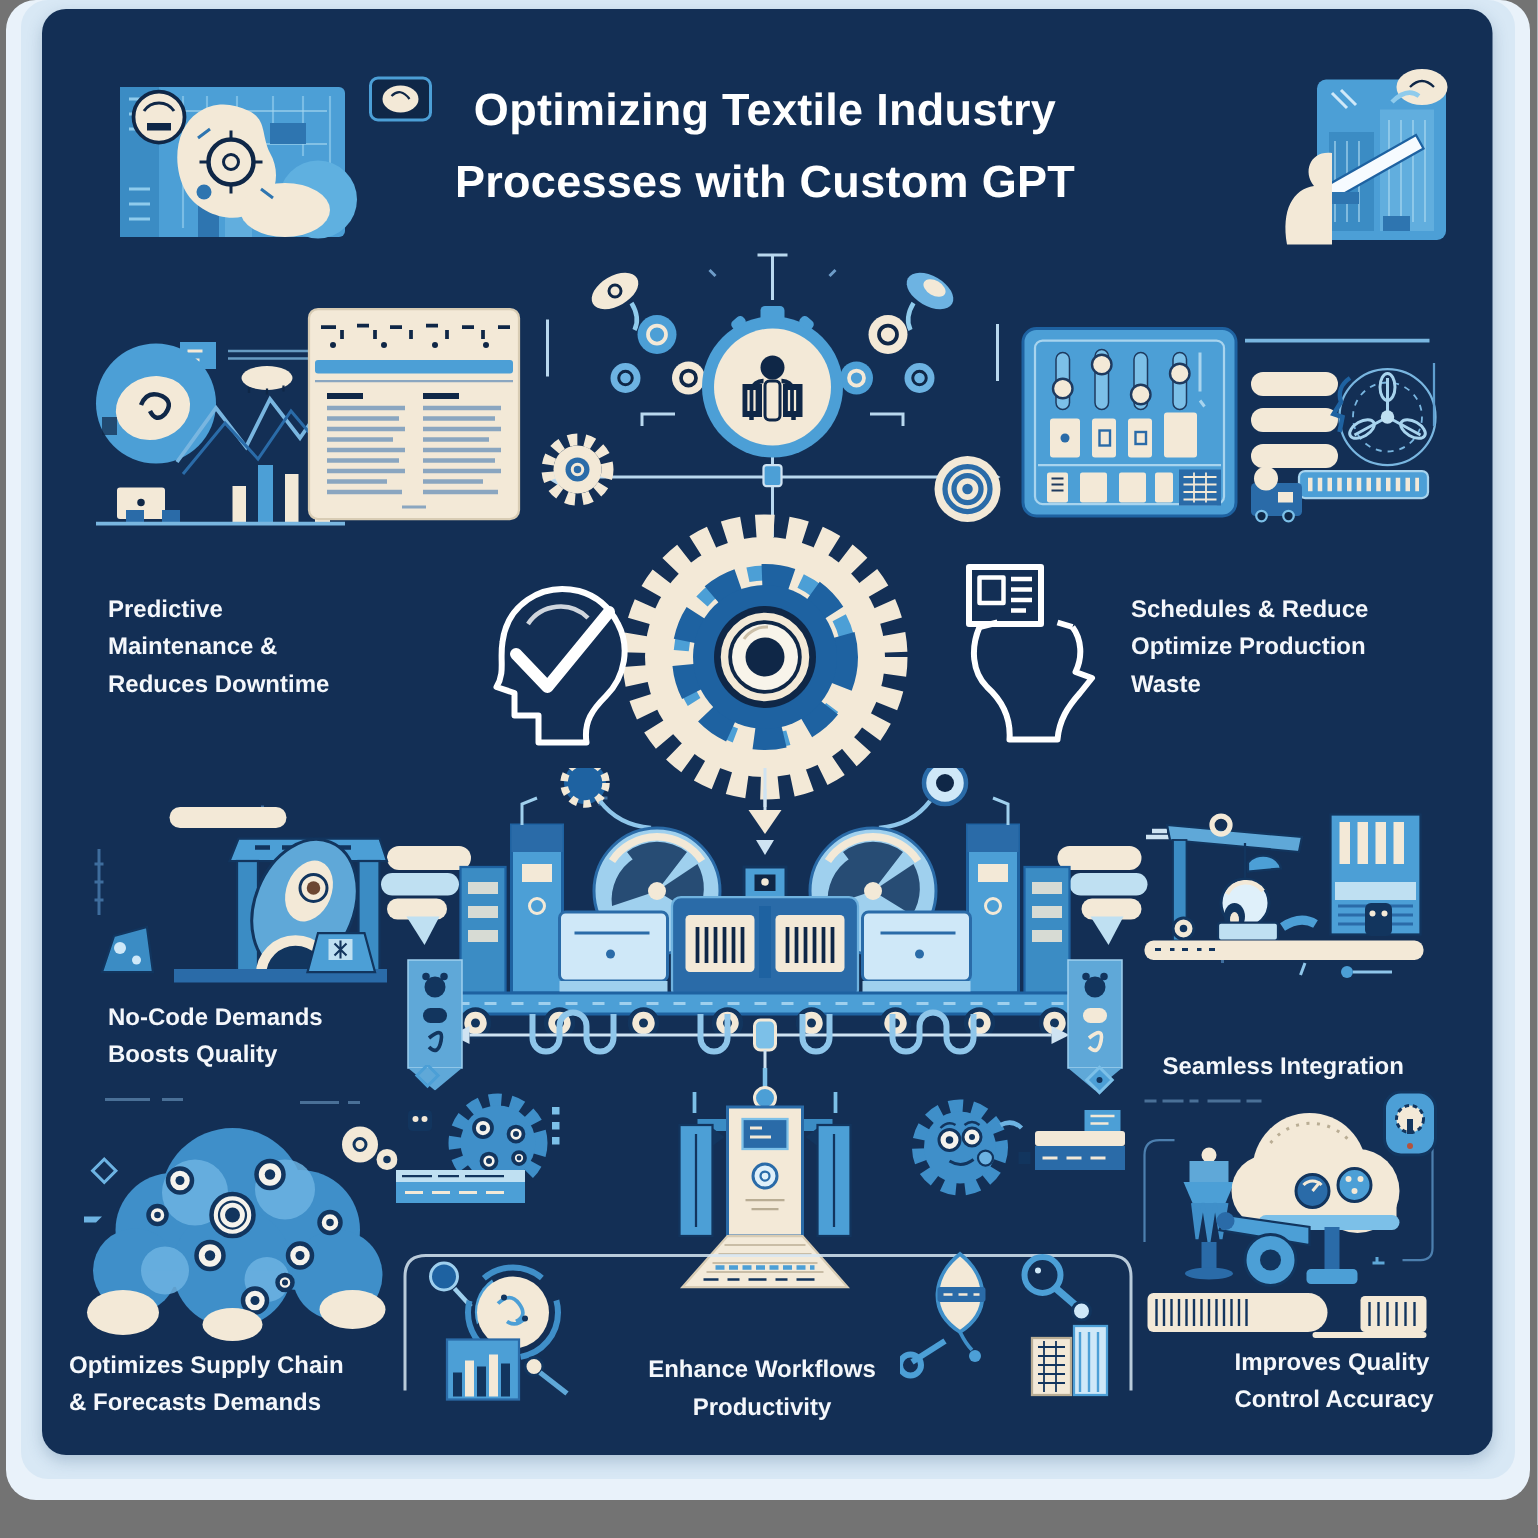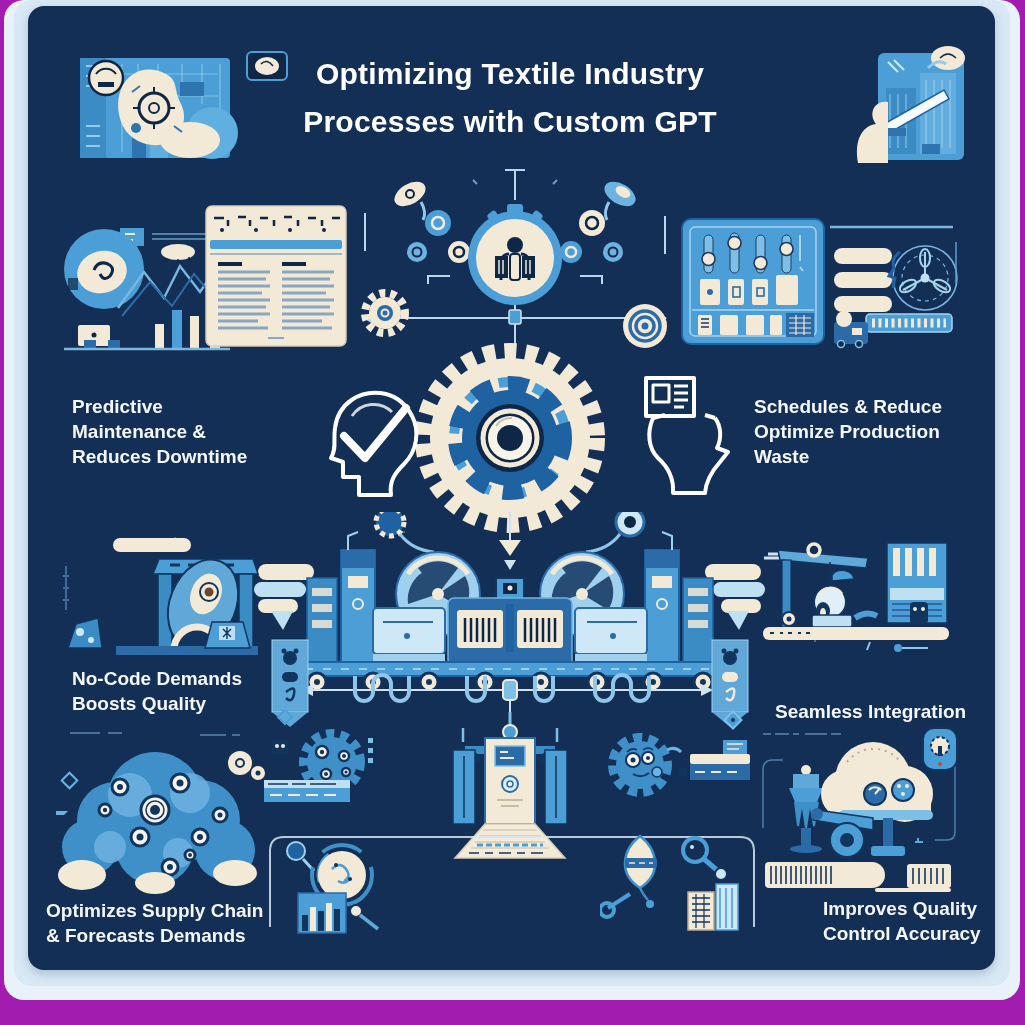--- a/index.html
+++ b/index.html
@@ -1,24 +1,24 @@
 <!DOCTYPE html>
 <html><head>
 <meta charset="utf-8">
 <style>
   html,body{margin:0;padding:0;background:#ffffff;font-family:"Liberation Sans",sans-serif;}
-  #stage{position:relative;width:1025px;height:1025px;overflow:hidden;background:#a21caf;}
+  #stage{position:relative;width:1025px;height:1025px;overflow:hidden;background:#737373;}
   .abs{position:absolute;}
   .mat-outer{left:4px;top:0;width:1016px;height:1000px;background:#e9f2fa;border-radius:20px;}
   .mat{left:14px;top:0;width:996px;height:986px;background:#d8e8f5;border-radius:18px;}
   .card{left:28px;top:6px;width:967px;height:964px;background:#132f55;border-radius:16px;
         box-shadow:0 4px 10px rgba(40,80,120,.25);}
   .title{left:250px;top:50px;width:520px;text-align:center;color:#ffffff;
          font-weight:bold;font-size:30px;line-height:48px;letter-spacing:.2px;}
-  .lbl{color:#f4f7fb;font-weight:bold;font-size:19px;line-height:25px;}
+  .lbl{color:#f4f7fb;font-weight:bold;font-size:16px;line-height:25px;}
   .lbl span{display:block;}
   .lbl.center{text-align:center;}
   svg{display:block;}
 </style>
 </head>
 <body>
 
 <div id="stage">
   <div class="abs mat-outer"></div>
   <div class="abs mat"></div>
@@ -681,17 +681,21 @@
     <rect x="82" y="140" width="48" height="26" rx="13" fill="#f3e9d7"></rect>
     <rect x="152" y="142" width="44" height="24" rx="3" fill="#f3e9d7"></rect>
     <path d="M158,146 v16 M164,146 v16 M170,146 v16 M176,146 v16 M182,146 v16 M188,146 v16" stroke="#12355e" stroke-width="1.6"></path>
     <rect x="120" y="166" width="76" height="4" rx="2" fill="#f3e9d7"></rect>
   </svg>
 
   <div class="abs lbl" style="left:46px;top:898px">
     <span>Optimizes Supply Chain</span>
     <span>&amp; Forecasts Demands</span>
   </div>
+  <div class="abs lbl center" style="left:378px;top:901px;width:260px">
+    <span>Enhance Workflows</span>
+    <span>Productivity</span>
+  </div>
   <div class="abs lbl" style="left:823px;top:896px">
     <span>Improves Quality</span>
     <span>Control Accuracy</span>
   </div>
 </div>
 
 </body></html>

